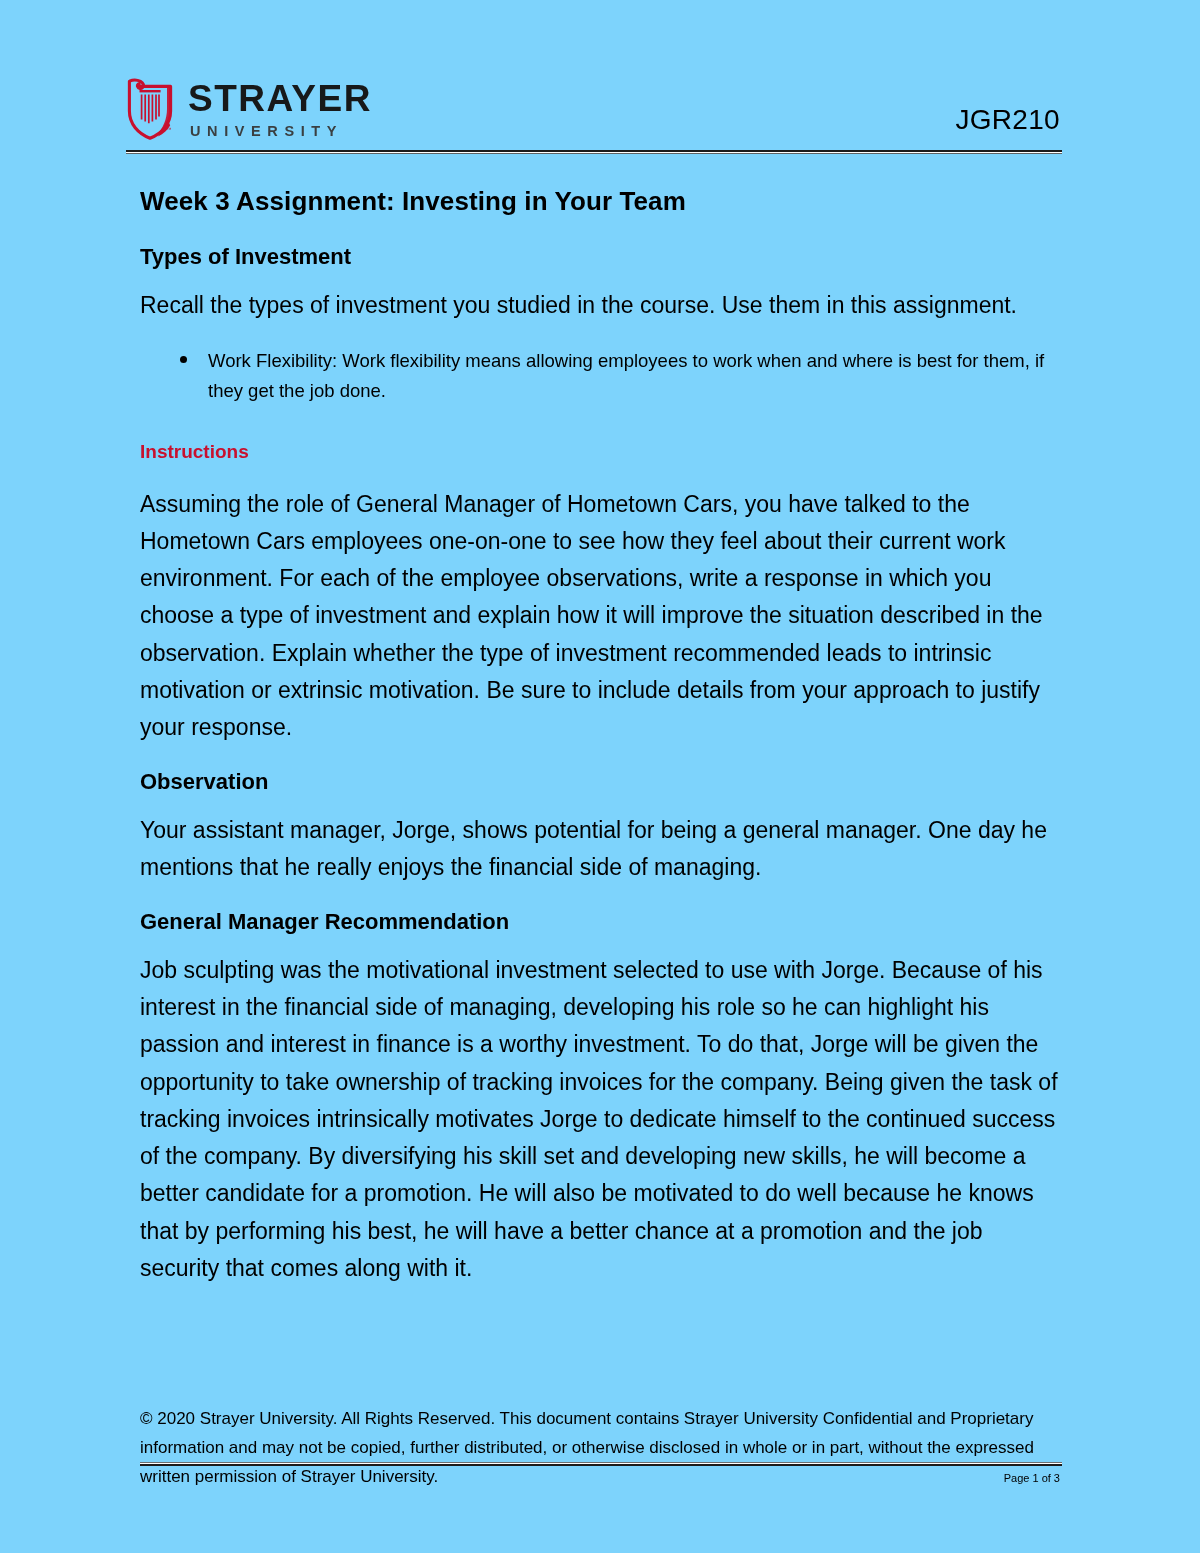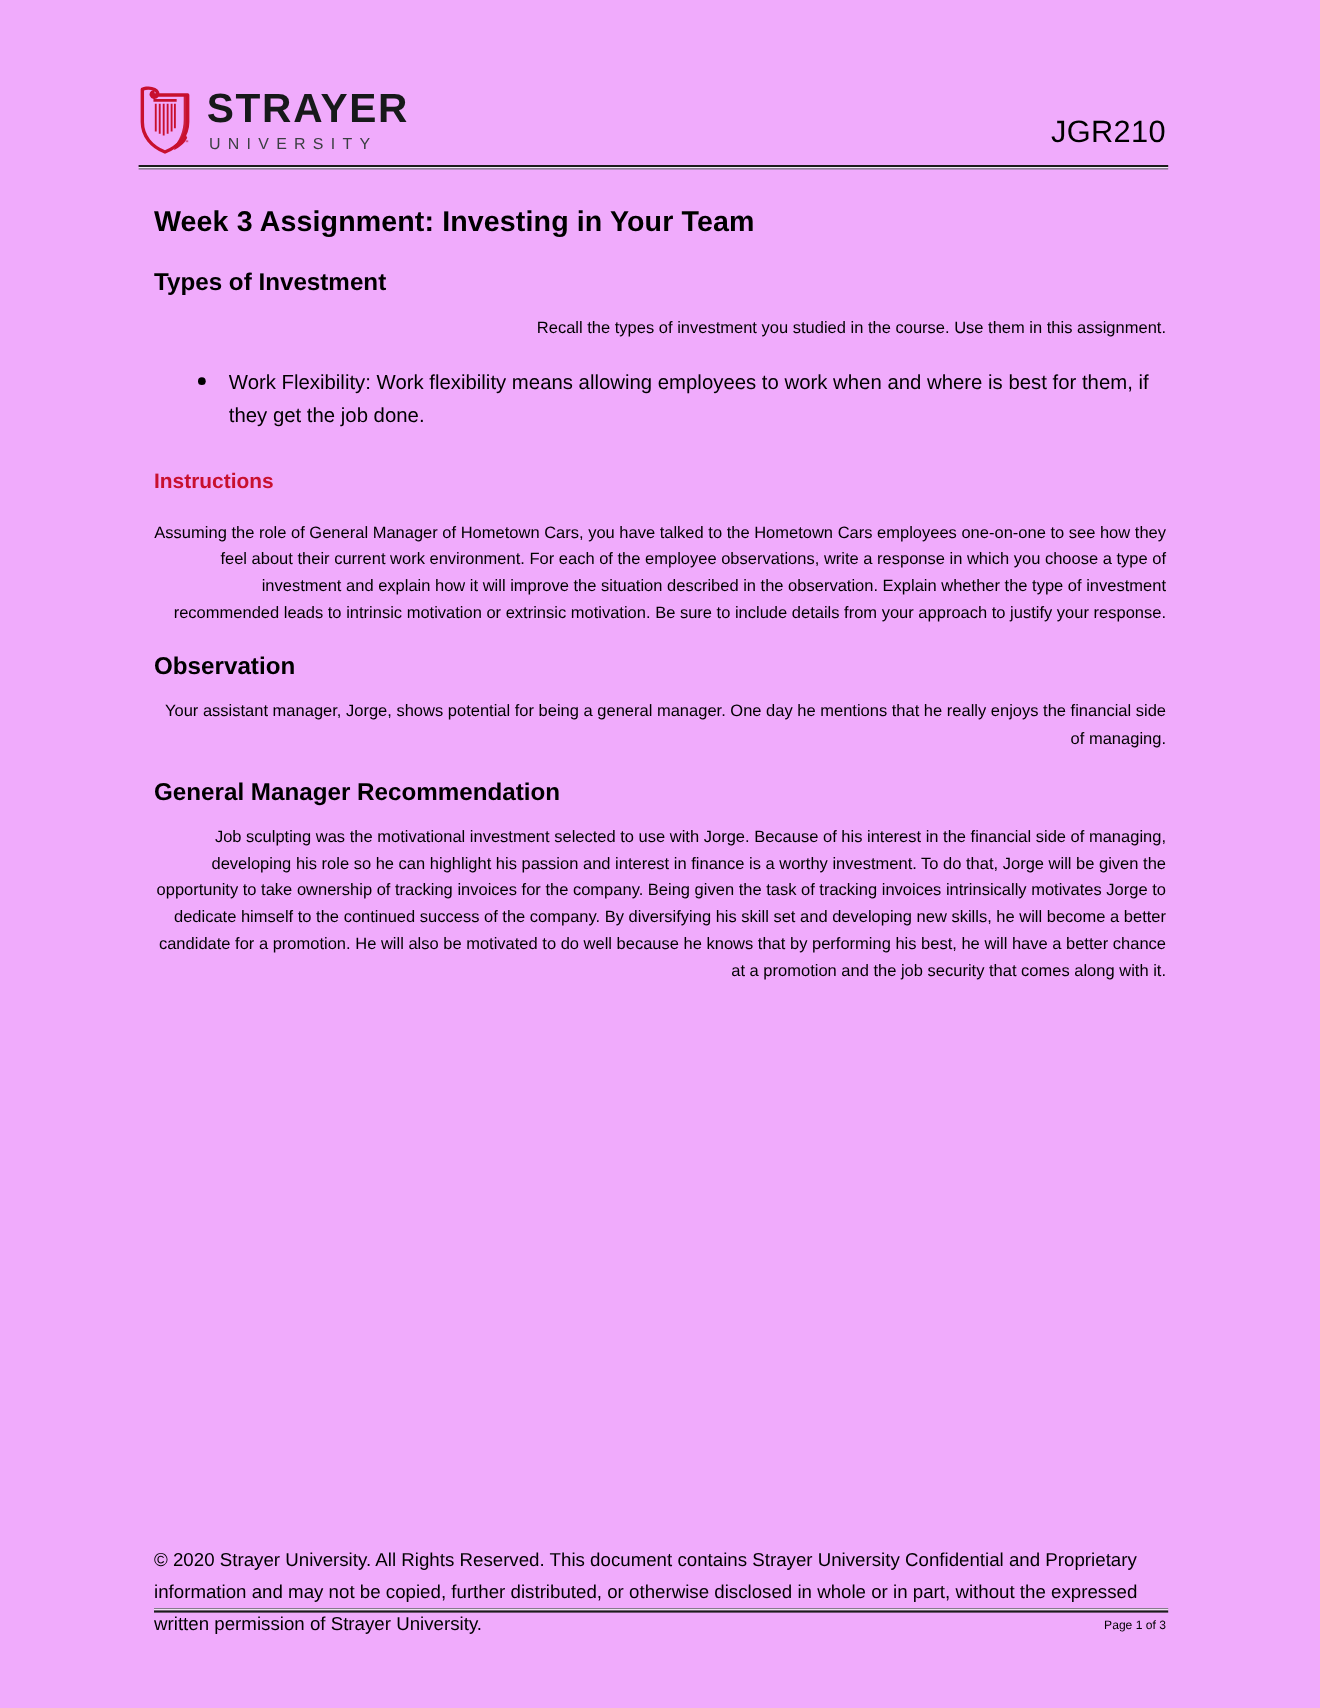--- a/index.html
+++ b/index.html
@@ -10,21 +10,21 @@
   }
   body {
     font-family: "Liberation Sans", sans-serif;
     color: #000000;
   }
   .page {
     position: relative;
     width: 1200px;
     height: 1553px;
     margin: 0 auto;
-    background: #f0abfc;
+    background: #7dd3fc;
     box-sizing: border-box;
     overflow: hidden;
   }
 
   
   .header {
     position: absolute;
     left: 126px;
     top: 62px;
     width: 936px;
@@ -57,21 +57,21 @@
   .wordmark-main {
     font-family: "Liberation Sans", sans-serif;
     font-weight: bold;
     font-size: 37px;
     letter-spacing: 1.5px;
     color: #17191a;
     line-height: 1.02;
   }
   .wordmark-sub {
     font-family: "Liberation Sans", sans-serif;
-    font-weight: normal;
+    font-weight: bold;
     font-size: 14.5px;
     letter-spacing: 6.6px;
     color: #3a3f41;
     margin-top: 6px;
     margin-left: 2px;
   }
   .course-code {
     font-family: "Liberation Sans", sans-serif;
     font-size: 28px;
     color: #000;
@@ -122,24 +122,24 @@
     line-height: 1.25;
   }
   h2.section-head.red {
     color: #c8102e;
     font-size: 19px;
     margin-top: 34px;
     margin-bottom: 22px;
   }
   p.body-text {
     font-family: "Liberation Sans", sans-serif;
-    font-size: 15px;
+    font-size: 23px;
     line-height: 1.62;
     margin: 0 0 22px 0;
-    text-align: right;
+    text-align: left;
   }
   ul.invest-list {
     list-style: none;
     margin: 22px 0 14px 0;
     padding: 0;
   }
   ul.invest-list li {
     position: relative;
     padding-left: 68px;
     margin-bottom: 24px;

